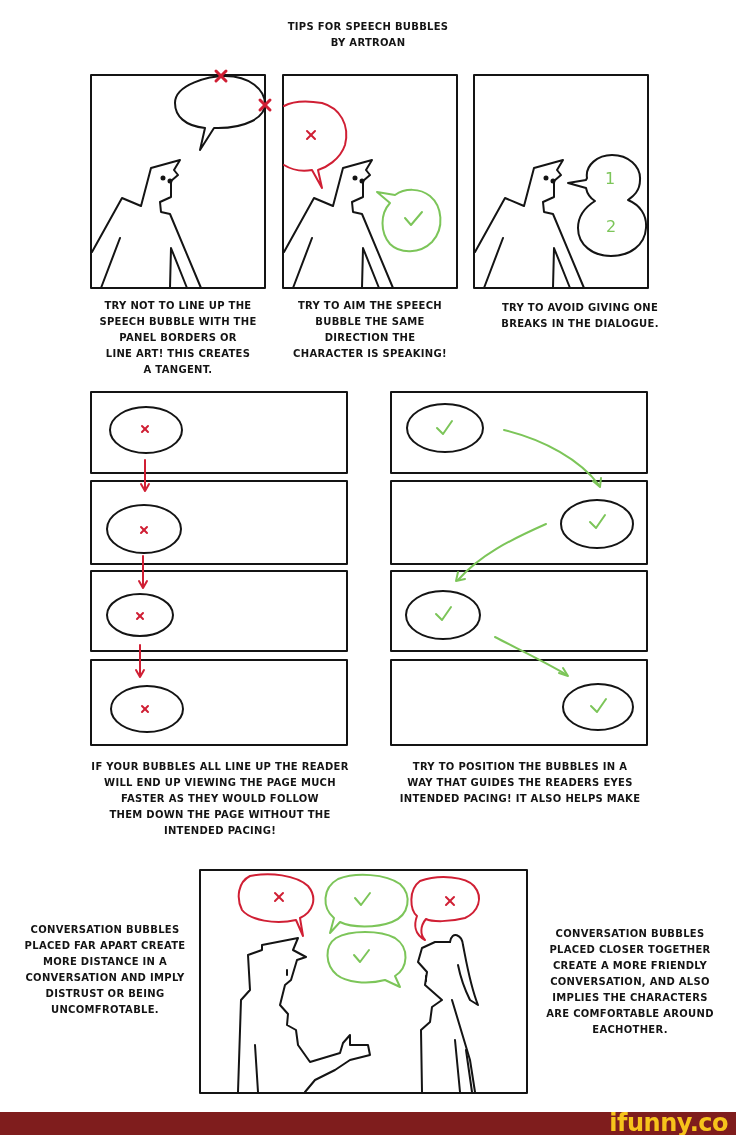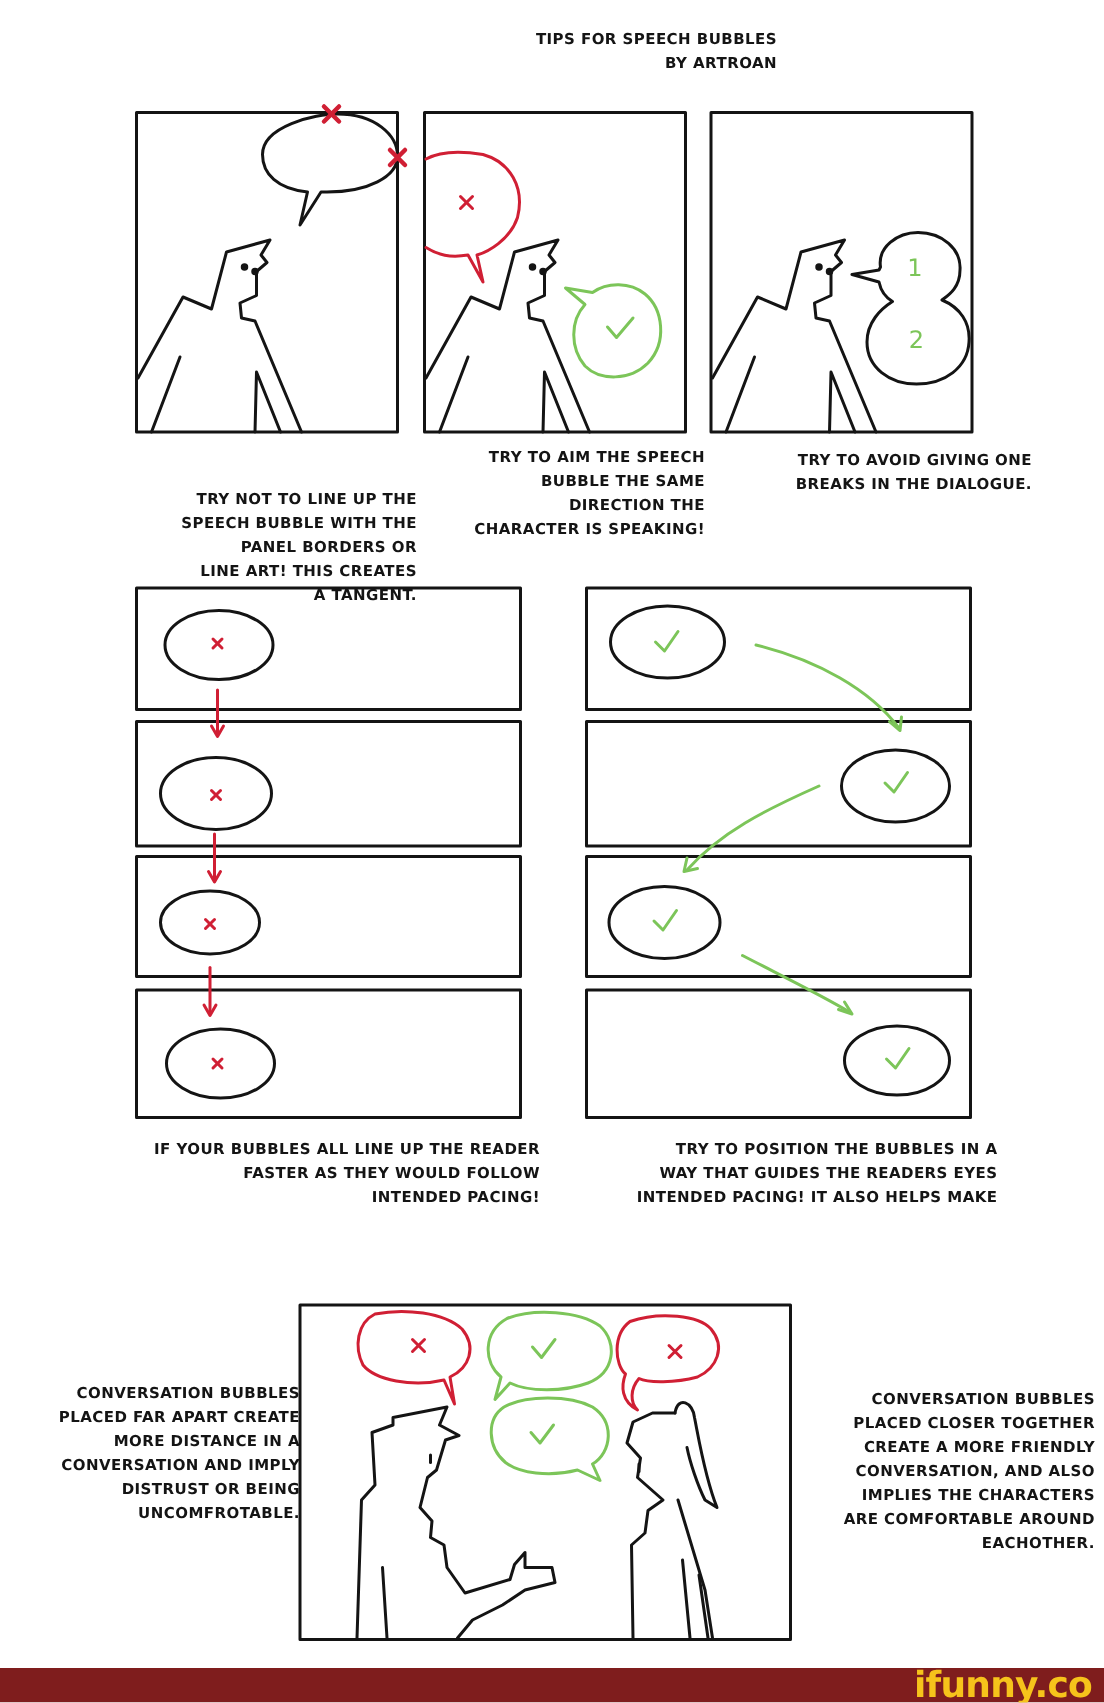--- a/index.html
+++ b/index.html
@@ -1,18 +1,18 @@
 <!DOCTYPE html>
 <html><head>
 <meta charset="utf-8">
 <style>
   html, body { margin: 0; padding: 0; background: #ffffff; }
   body { width: 736px; height: 1135px; position: relative; overflow: hidden;
          font-family: "DejaVu Sans", sans-serif; color: #111; }
-  .cap { position: absolute; text-align: right; font-size: 10px; line-height: 16px;
+  .cap { position: absolute; text-align: center; font-size: 10px; line-height: 16px;
          font-weight: bold; letter-spacing: 0.3px; text-transform: uppercase; color: #141414; }
   .cap div { white-space: nowrap; }
   svg { position: absolute; left: 0; top: 0; }
   .footer { position: absolute; left: 0; top: 1112px; width: 736px; height: 23px; background: #7f1d1d; }
   .logo { position: absolute; right: 8px; top: -3px; font-family: "DejaVu Sans", sans-serif;
           font-weight: bold; font-size: 24px; color: #f6c31b; letter-spacing: -0.5px; }
 </style>
 </head>
 <body>
 
@@ -162,41 +162,43 @@
     <path d="M338,879 C356,872 386,874 400,884 C412,895 410,915 392,922 C376,928 352,928 340,922 L330,933 L334,918 C322,908 322,888 338,879 Z"></path>
     <polyline points="355,898 361,905 370,893"></polyline>
     <path d="M336,938 C350,930 380,930 395,938 C410,948 408,968 395,976 L400,987 L385,980 C366,985 346,982 337,975 C325,965 324,946 336,938 Z"></path>
     <polyline points="354,955 360,962 369,950"></polyline>
   </g>
 
   <text x="610" y="184" fill="#7cc559" font-size="16" font-family="DejaVu Sans, sans-serif" text-anchor="middle">1</text>
   <text x="611" y="232" fill="#7cc559" font-size="16" font-family="DejaVu Sans, sans-serif" text-anchor="middle">2</text>
 </svg>
 
-<div class="cap" style="left:78px; top:298px; width:200px;margin-top:28px;">
+<div class="cap" style="left:78px; top:298px; width:200px;">
   <div>TRY NOT TO LINE UP THE</div>
   <div>SPEECH BUBBLE WITH THE</div>
   <div>PANEL BORDERS OR</div>
   <div>LINE ART! THIS CREATES</div>
   <div>A TANGENT.</div>
 </div>
 <div class="cap" style="left:270px; top:298px; width:200px;">
   <div>TRY TO AIM THE SPEECH</div>
   <div>BUBBLE THE SAME</div>
   <div>DIRECTION THE</div>
   <div>CHARACTER IS SPEAKING!</div>
 </div>
 <div class="cap" style="left:472px; top:300px; width:216px;">
   <div>TRY TO AVOID GIVING ONE</div>
   <div>BREAKS IN THE DIALOGUE.</div>
 </div>
 
 <div class="cap" style="left:80px; top:759px; width:280px;">
   <div>IF YOUR BUBBLES ALL LINE UP THE READER</div>
+  <div>WILL END UP VIEWING THE PAGE MUCH</div>
   <div>FASTER AS THEY WOULD FOLLOW</div>
+  <div>THEM DOWN THE PAGE WITHOUT THE</div>
   <div>INTENDED PACING!</div>
 </div>
 <div class="cap" style="left:375px; top:759px; width:290px;">
   <div>TRY TO POSITION THE BUBBLES IN A</div>
   <div>WAY THAT GUIDES THE READERS EYES</div>
   <div>INTENDED PACING! IT ALSO HELPS MAKE</div>
 </div>
 
 <div class="cap" style="left:10px; top:922px; width:190px;">
   <div>CONVERSATION BUBBLES</div>

